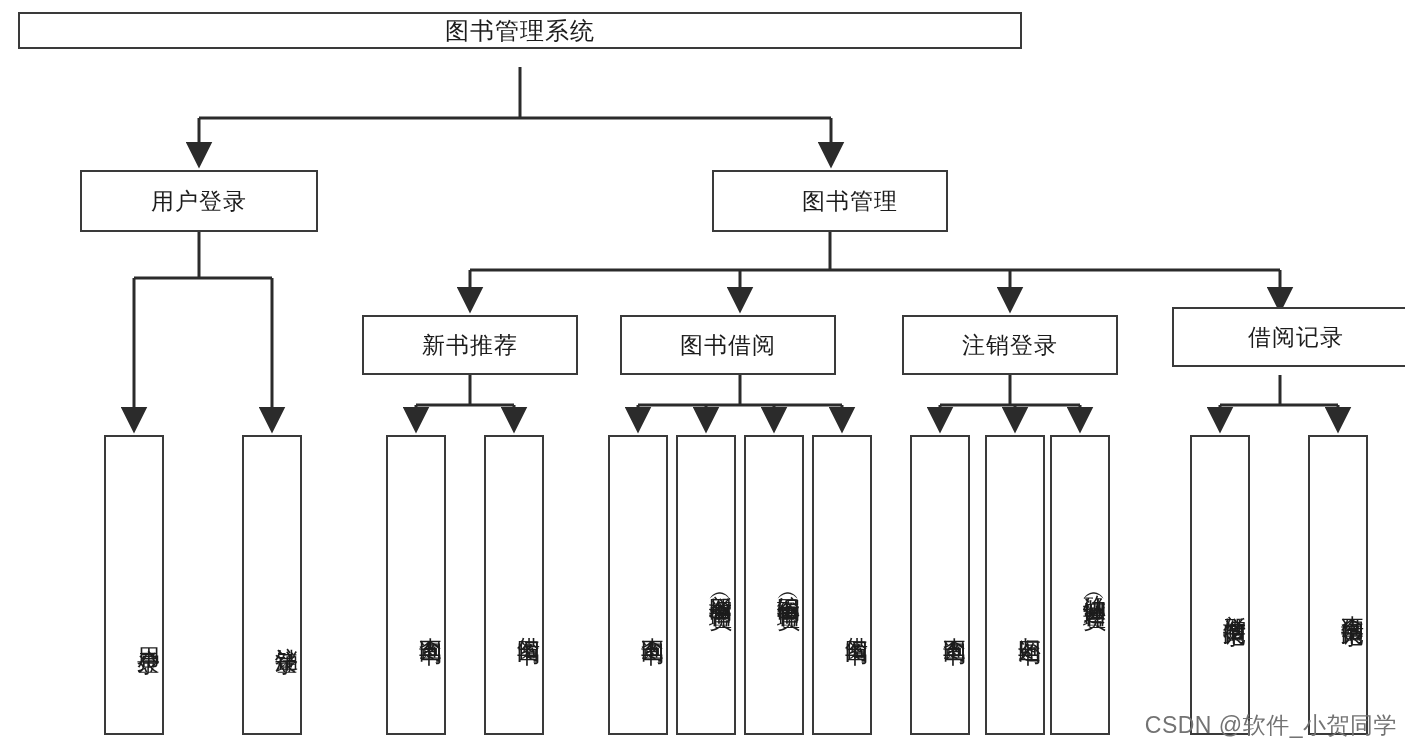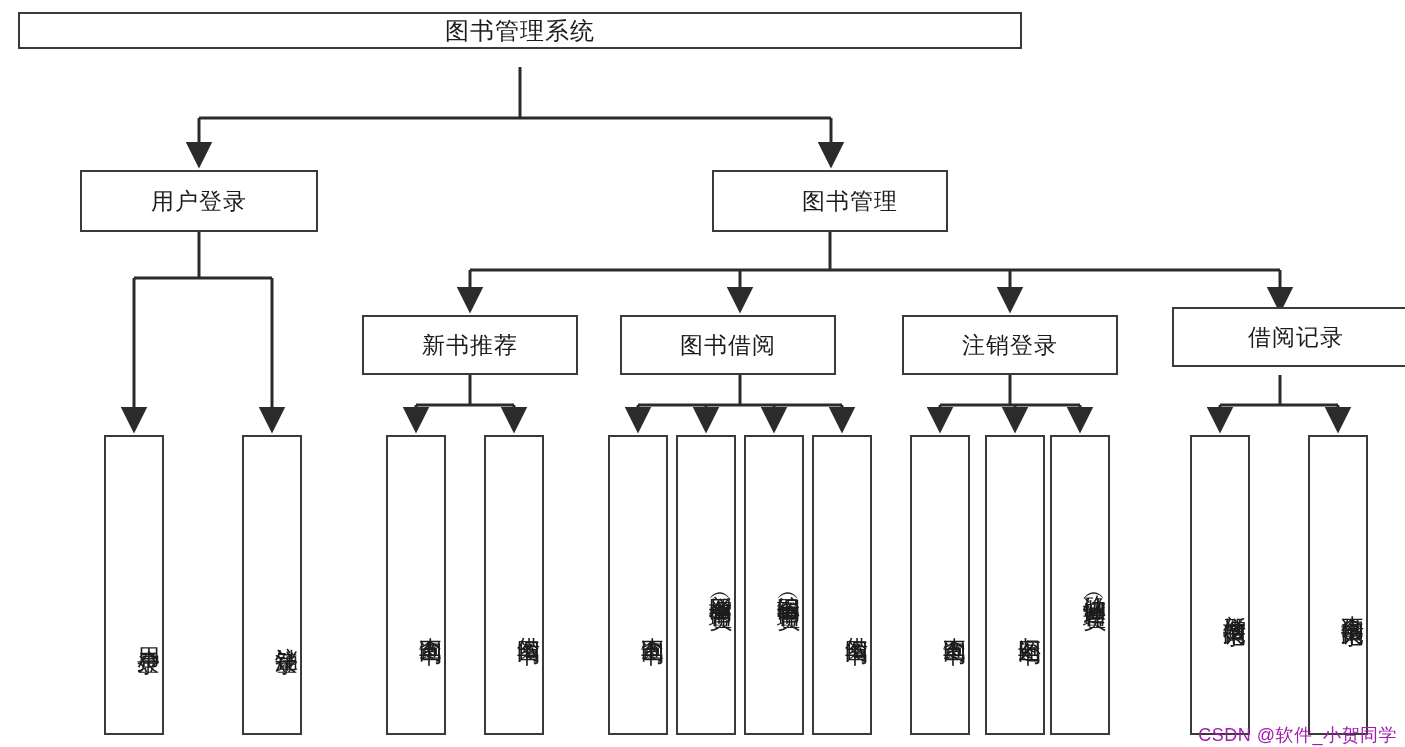--- a/index.html
+++ b/index.html
@@ -48,23 +48,23 @@
     align-items:flex-start;
     justify-content:center;
     white-space:nowrap;
   }
   .node-v.tall{
     align-items:flex-start;
   }
   .watermark{
     position:absolute;
     right:8px;
-    bottom:0;
-    font-size:18px;
-    color:#a21caf;
+    bottom:6px;
+    font-size:23px;
+    color:#737373;
     letter-spacing:0.5px;
     white-space:nowrap;
     user-select:none;
   }
 </style>
 </head>
 <body>
 
 <div id="canvas">
 

